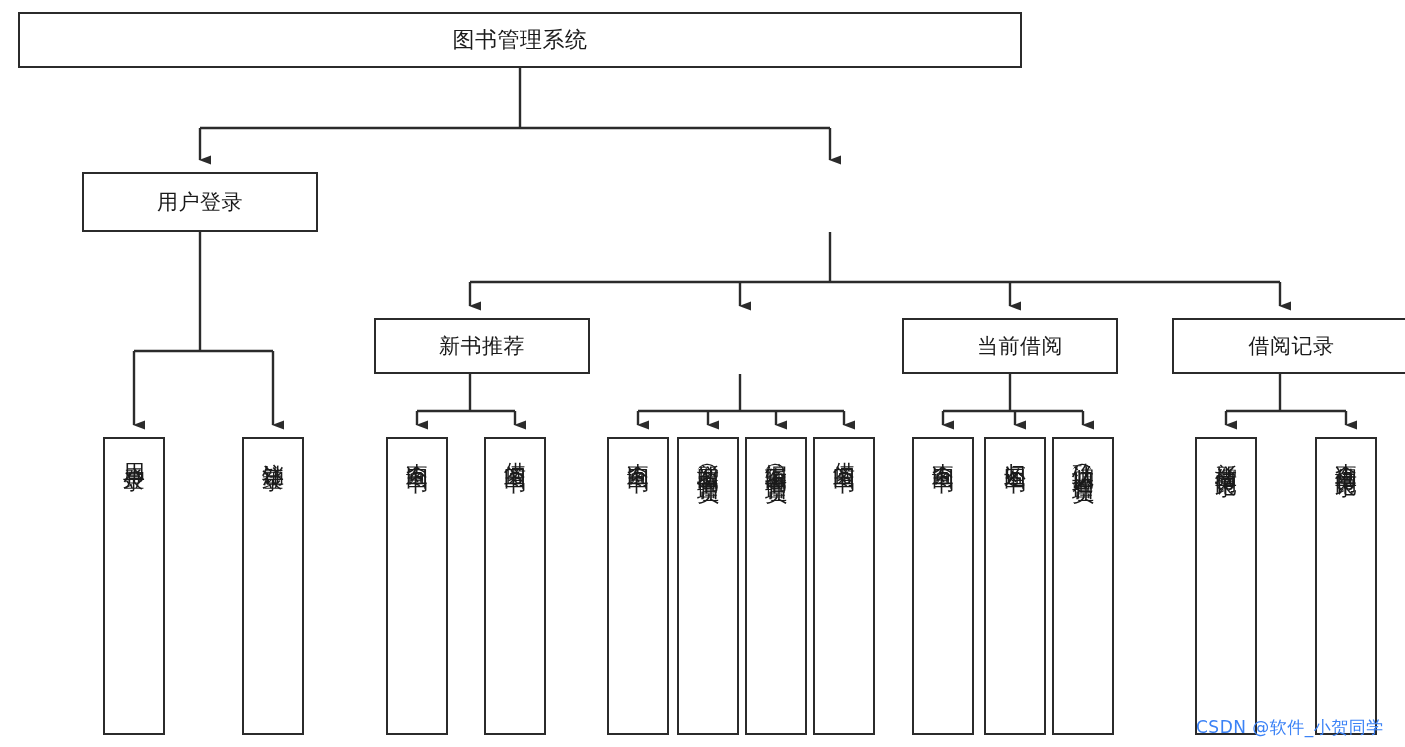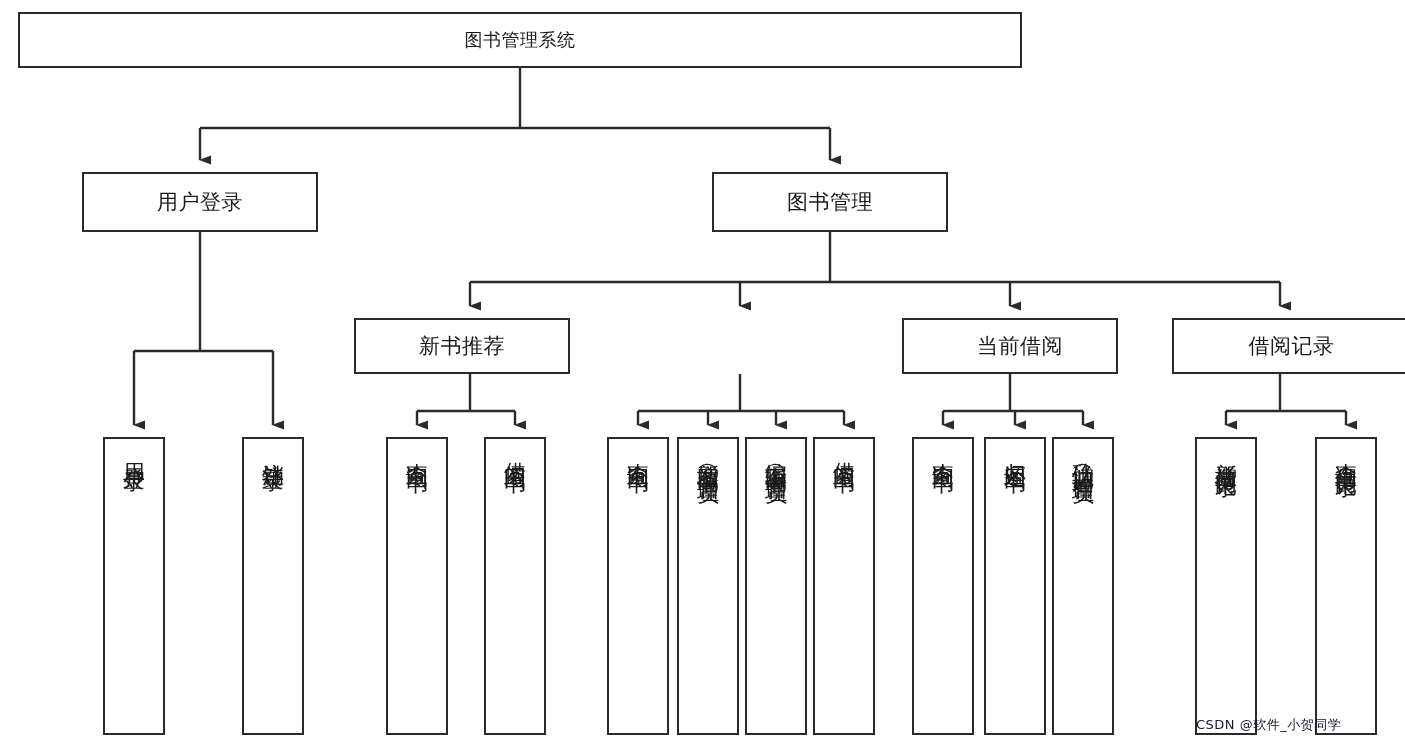--- a/index.html
+++ b/index.html
@@ -41,39 +41,39 @@
     display: block;
     line-height: 1.18;
     letter-spacing: 0.5px;
     white-space: nowrap;
   }
   .node.horiz .node-label {
     font-size: 21px;
     text-align: center;
   }
   .node.root .node-label {
-    font-size: 18px;
+    font-size: 22px;
   }
   .node.vert {
     align-items: flex-start;
     justify-content: center;
     padding-top: 6px;
   }
   .node.vert .node-label {
     writing-mode: vertical-rl;
     text-orientation: upright;
     font-size: 22px;
     letter-spacing: 3px;
     line-height: 1;
     text-align: left;
   }
   .watermark {
     position: absolute;
-    font-size: 13px;
-    color: #0f172a;
+    font-size: 17px;
+    color: #3b82f6;
     white-space: nowrap;
     z-index: 5;
     letter-spacing: 0.5px;
   }
 </style>
 </head>
 <body>
 
 <div id="canvas">
 
@@ -121,25 +121,22 @@
   </svg>
 
   <div class="node root horiz" style="left:18px;top:12px;width:1004px;height:56px;">
     <span class="node-label">图书管理系统</span>
   </div>
 
   <div class="node horiz" style="left:82px;top:172px;width:236px;height:60px;">
     <span class="node-label">用户登录</span>
   </div>
 
-  <div class="node horiz" style="left:712px;top:172px;width:236px;height:60px;">
-    <span class="node-label">图书管理</span>
-  </div>
-
-  <div class="node horiz" style="left:354px;top:318px;width:216px;height:56px;">
+
+  <div class="node horiz" style="left:374px;top:318px;width:216px;height:56px;">
     <span class="node-label">新书推荐</span>
   </div>
 
 
   <div class="node horiz" style="left:902px;top:318px;width:216px;height:56px;padding-left:20px;">
     <span class="node-label">当前借阅</span>
   </div>
 
   <div class="node horiz" style="left:1172px;top:318px;width:239px;height:56px;">
     <span class="node-label">借阅记录</span>

